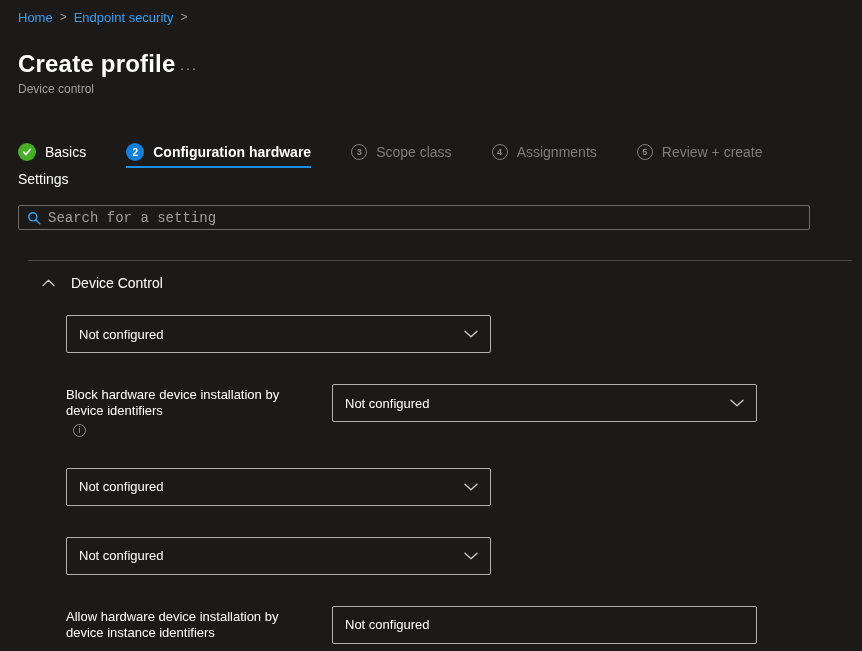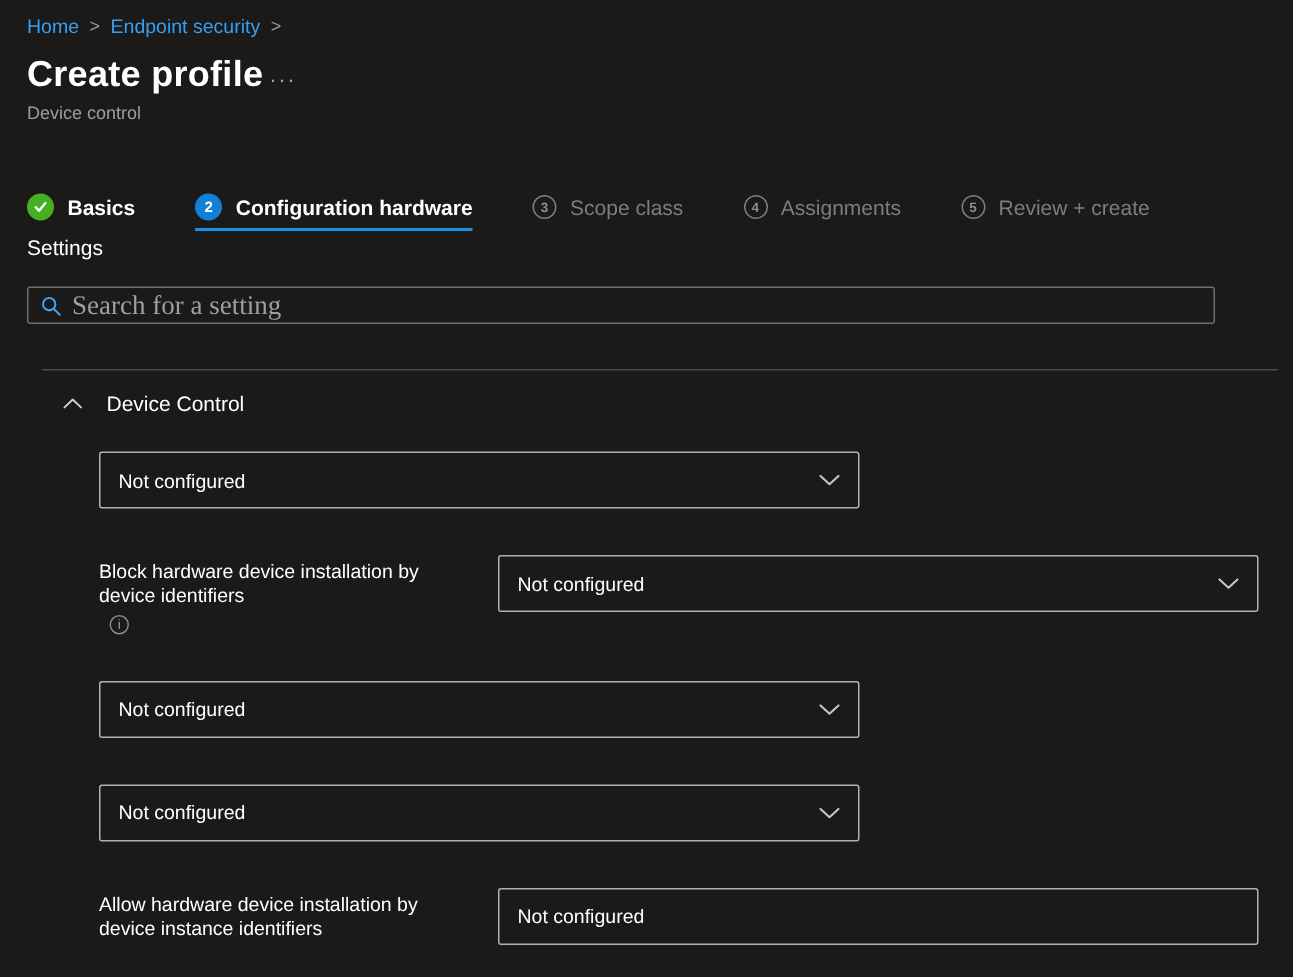--- a/index.html
+++ b/index.html
@@ -13,63 +13,63 @@
     background:var(--bg);
     color:var(--text);
     font-family:"Liberation Sans", sans-serif;
     padding:10px 0 0 18px;
   }
   
   .breadcrumb{display:flex; align-items:flex-start; gap:7px; font-size:13px; height:16px;}
   .breadcrumb a{color:var(--link); text-decoration:none; cursor:pointer;}
   .breadcrumb .sep{color:#9d9b99; font-size:12px;}
   
-  .title-row{display:flex; align-items:center; gap:4px; margin-top:10px;text-align:center;}
+  .title-row{display:flex; align-items:center; gap:4px; margin-top:24px;text-align:center;}
   .title-row h1{font-size:24px; font-weight:700; color:var(--text); letter-spacing:.2px;}
   .more{color:var(--muted); font-size:15px; letter-spacing:1px; cursor:pointer; line-height:1; padding-top:6px;}
   .subtitle{margin-top:4px; font-size:12px; color:var(--muted);}
   
   .tabs{display:flex; align-items:center; gap:40px; margin-top:45px; height:22px;}
   .tab{display:flex; align-items:center; gap:9px; position:relative; cursor:pointer; font-size:14px;}
   .tab .circle{display:inline-flex; align-items:center; justify-content:center; border-radius:50%; flex:0 0 auto;}
   .circle.green{width:18px; height:18px; background:var(--success);}
   .circle.blue{width:18px; height:18px; background:var(--step-active); color:#fff; font-size:10px; font-weight:700;}
   .circle.ghost{width:16px; height:16px; border:1px solid var(--disabled); color:#8f8d8b; font-size:9px; font-weight:700;}
-  .tab.done .tab-label{color:var(--text); font-weight:700;}
+  .tab.done .tab-label{color:var(--text); font-weight:400;}
   .tab.active .tab-label{color:var(--text); font-weight:700;}
   .tab.upcoming .tab-label{color:var(--disabled); font-weight:400;}
   .tab.active::after{content:""; position:absolute; left:0; right:0; bottom:-7px; height:2px; background:var(--accent);}
   
   .settings-label{margin-top:8px; font-size:14px; color:var(--text);}
   .searchbox{
     margin-top:18px; width:792px; height:25px; border:1px solid var(--border);
     border-radius:2px; display:flex; align-items:center; gap:7px; padding:0 8px; background:transparent;
   }
   .searchbox input{
     flex:1; background:transparent; border:none; outline:none; color:var(--text);
-    font-size:18px; font-family:Liberation Serif, serif;
+    font-size:14px; font-family:Liberation Mono, monospace;
   }
   .searchbox input::placeholder{color:var(--muted);}
   
   .divider{margin:30px 10px 0 10px; border:none; border-top:1px solid var(--divider); height:0;}
   .section-header{margin-top:13px; padding-left:24px; display:flex; align-items:center; gap:16px; cursor:pointer; height:18px;}
   .section-header .sec-title{font-size:14px; color:var(--text);}
   
   .rows{margin-top:23px;}
   .row{display:flex; align-items:flex-start; padding-left:48px; margin-bottom:31px;}
   .row-label{width:266px; flex:0 0 auto; font-size:13px; line-height:16px; color:var(--text); padding-top:3px;}
   .row-label{max-width:266px;}
   .row-label .txt{display:inline-block; max-width:248px;}
   .info{
     display:inline-flex; align-items:center; justify-content:center;
     width:13px; height:13px; border:1px solid #8a8886; border-radius:50%;
     color:var(--muted); font-size:9px; font-style:normal; margin-left:7px; vertical-align:-2px; cursor:pointer;
   }
   .dropdown{
-    width:507px; height:27px; border:1px solid var(--border-strong); border-radius:2px;
+    width:425px; height:27px; border:1px solid var(--border-strong); border-radius:2px;
     display:flex; align-items:center; justify-content:space-between; padding:18px 12px;
     font-size:13px; color:var(--text); cursor:pointer; background:transparent;
   }
   svg{display:block;}
 </style>
 </head>
 <body>
 
 <nav class="breadcrumb">
   <a>Home</a>

